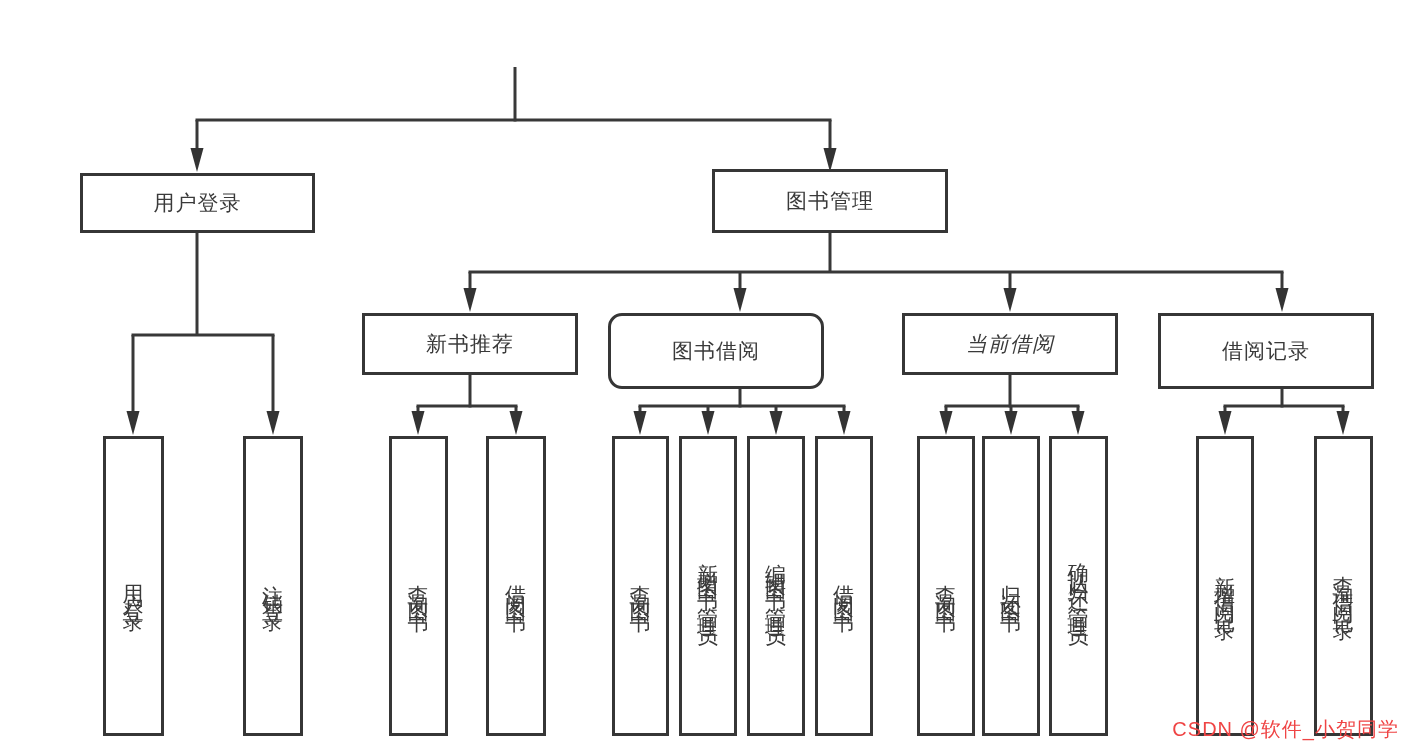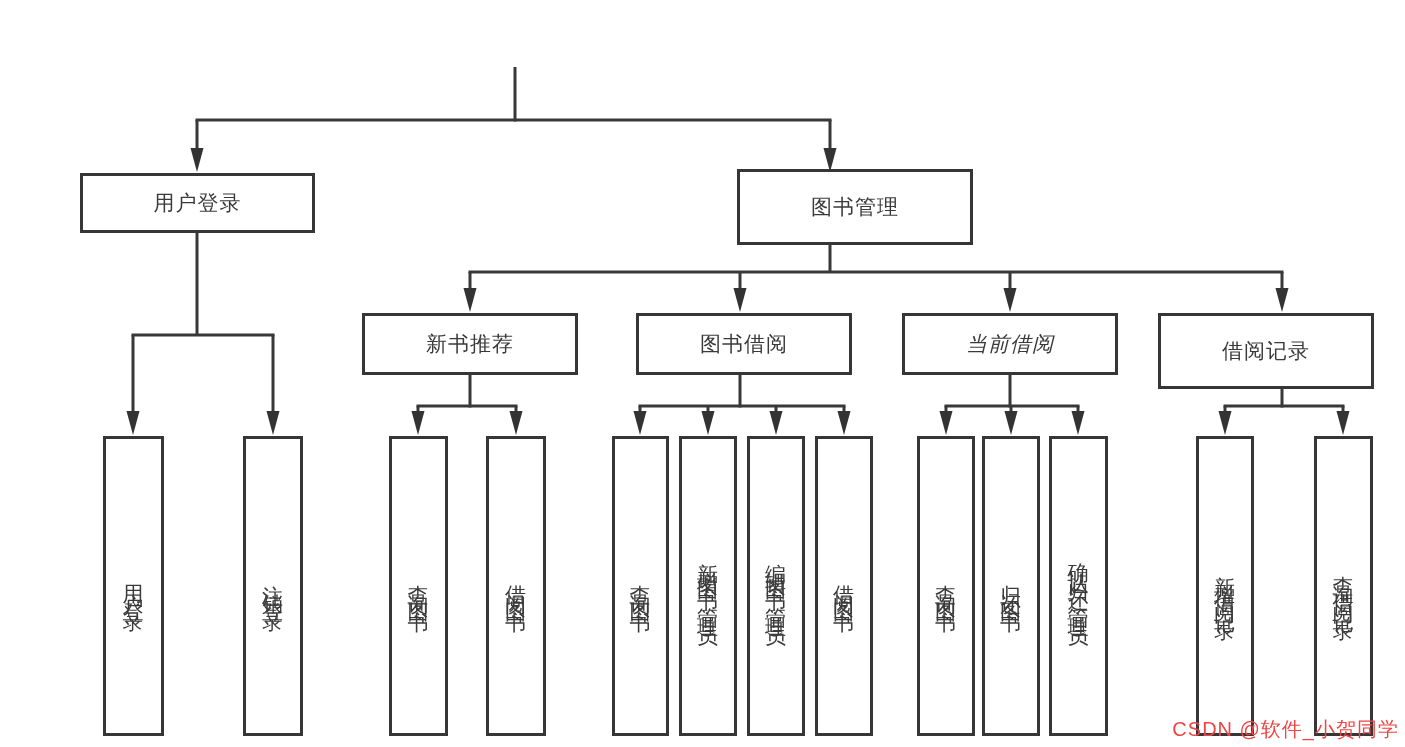--- a/index.html
+++ b/index.html
@@ -121,24 +121,24 @@
     <line x1="1282" y1="375" x2="1282" y2="407.5"></line>
     <line x1="1223.5" y1="406" x2="1344.5" y2="406"></line>
     <line x1="1225" y1="406" x2="1225" y2="413"></line>
     <polygon points="1218.5,411 1231.5,411 1225,435"></polygon>
     <line x1="1343" y1="406" x2="1343" y2="413"></line>
     <polygon points="1336.5,411 1349.5,411 1343,435"></polygon>
   </svg>
 
 
   <div class="hbox" style="left:80px; top:173px; width:235px; height:60px;">用户登录</div>
-  <div class="hbox" style="left:712px; top:169px; width:236px; height:76px;margin-left:25px;">图书管理</div>
+  <div class="hbox" style="left:712px; top:169px; width:236px; height:64px;">图书管理</div>
 
   <div class="hbox" style="left:362px; top:313px; width:216px; height:62px;">新书推荐</div>
-  <div class="hbox" style="left:636px; top:313px; width:216px; height:62px;">图书借阅</div>
+  <div class="hbox" style="left:608px; top:313px; width:216px; height:76px;border-radius:14px;">图书借阅</div>
   <div class="hbox" style="left:902px; top:313px; width:216px; height:62px;font-style:italic;">当前借阅</div>
   <div class="hbox" style="left:1158px; top:313px; width:216px; height:76px;text-align:center;">借阅记录</div>
 
   <div class="vbox" style="left:103px; top:436px; width:61px; height:300px;">
     <span class="vtext">用户登录</span>
   </div>
   <div class="vbox" style="left:243px; top:436px; width:60px; height:300px;">
     <span class="vtext">注销登录</span>
   </div>
 

